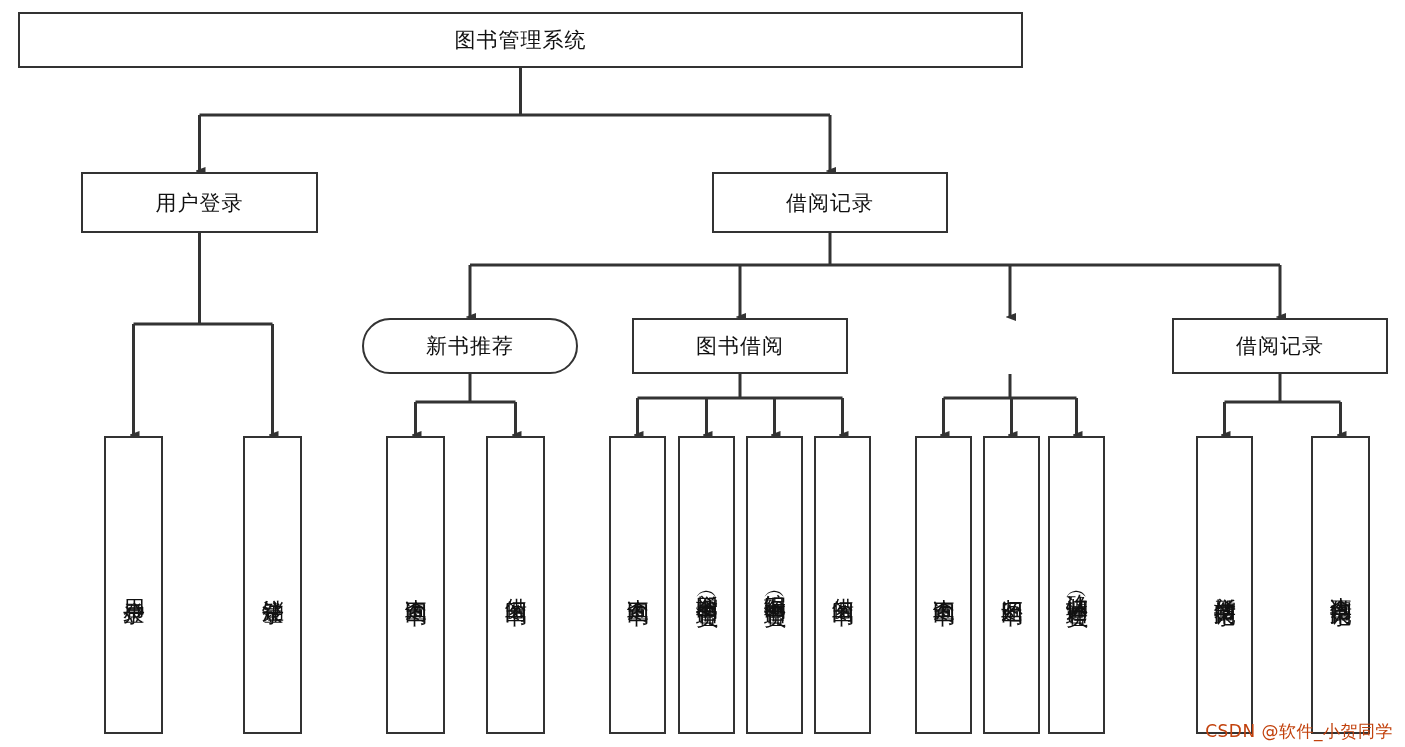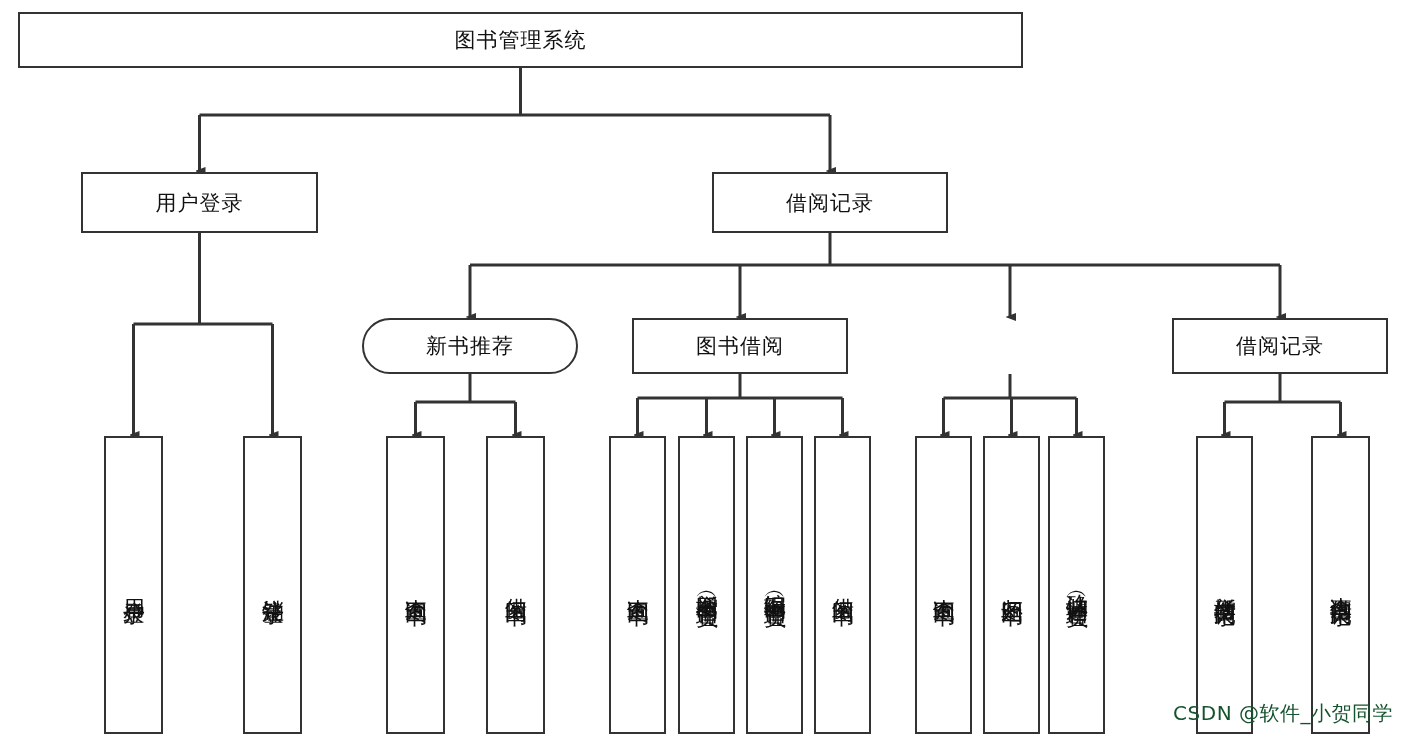--- a/index.html
+++ b/index.html
@@ -48,23 +48,23 @@
     line-height: 1.22;
     letter-spacing: 2px;
     align-items: center;
     justify-content: center;
     text-align: center;
     padding: 6px 0;
   }
   .watermark {
     position: absolute;
     right: 12px;
-    bottom: 20px;
-    font-size: 20px;
-    color: #14532d;
+    bottom: 4px;
+    font-size: 17px;
+    color: #c2410c;
     white-space: nowrap;
     letter-spacing: 0.5px;
   }
 </style>
 </head>
 <body>
 
 <div id="diagram-root">
 
   <svg class="flow" viewBox="0 0 1405 747" xmlns="http://www.w3.org/2000/svg">

